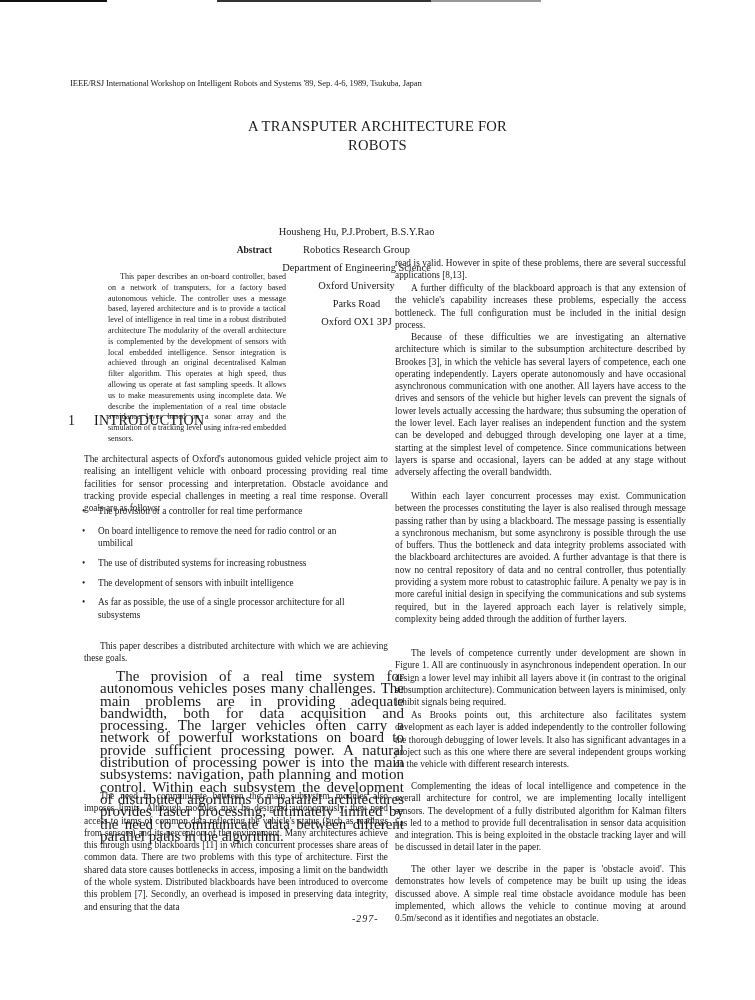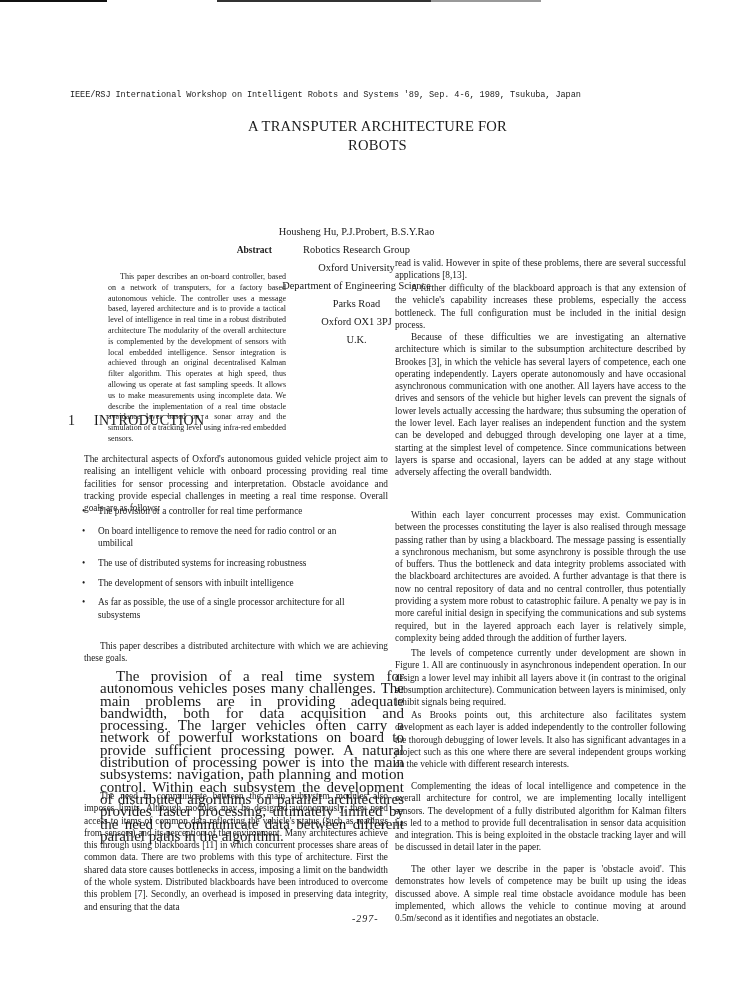--- a/index.html
+++ b/index.html
@@ -1,21 +1,21 @@
 <!DOCTYPE html>
 <html><head>
 <meta charset="utf-8">
 <style>
   html, body { margin: 0; padding: 0; background: #ffffff; }
   body { width: 755px; height: 1000px; position: relative; overflow: hidden;
          font-family: "Liberation Serif", "DejaVu Serif", serif; color: #1a1a1a; }
   .topline-left { position: absolute; left: 0; top: 0; width: 107px; height: 2px; background: #111; }
   .topline-mid { position: absolute; left: 217px; top: 0; width: 214px; height: 2px; background: #333; }
   .topline-right { position: absolute; left: 431px; top: 0; width: 110px; height: 2px; background: #999; }
-  .header { position: absolute; left: 70px; top: 90px; font-size: 8.6px; letter-spacing: -0.1px; white-space: nowrap; color: #222; font-family: Liberation Mono, monospace; }
+  .header { position: absolute; left: 70px; top: 78px; font-size: 8.6px; letter-spacing: -0.1px; white-space: nowrap; color: #222; }
   .title { position: absolute; left: 0; width: 755px; top: 117px; text-align: center; font-size: 14.6px; line-height: 19px; letter-spacing: 0.2px; }
   .title div { white-space: nowrap; text-align: center; }
   .authors { position: absolute; left: 0; width: 713px; top: 223px; text-align: center; font-size: 10.4px; line-height: 18px; }
   .abstract { position: absolute; left: 92px; width: 180px; top: 244px; }
   .abstract-head { text-align: right; font-weight: bold; font-size: 9.5px; line-height: 13px; margin-left: 30px; }
   .abstract-text { position: absolute; left: 92px; top: 256px; width: 178px; font-size: 8px; line-height: 10.8px; text-align: justify; text-indent: 12px; }
   .section-title { position: absolute; left: 68px; top: 413px; font-size: 14px; font-weight: normal; letter-spacing: 0.4px; white-space: nowrap; }
   .section-title .num { display: inline-block; width: 26px; }
   p { margin: 16px; }
   .indent { text-indent: 16px; }
@@ -23,21 +23,21 @@
   ul.goals { position: absolute; left: 82px; top: 505px; width: 290px; margin: 0; padding: 0; list-style: none; font-size: 9.3px; line-height: 12.3px; }
   ul.goals li { position: relative; padding-left: 16px; margin-bottom: 7.5px; }
   ul.goals li .bullet { position: absolute; left: 0; top: 0; }
   .intro-p2 { position: absolute; left: 68px; top: 624px; width: 304px; font-size: 9.3px; line-height: 12.3px; text-align: justify; }
   .intro-p3 { position: absolute; left: 84px; top: 654px; width: 304px; font-size: 15px; line-height: 12.3px; text-align: justify; }
   .intro-p4 { position: absolute; left: 68px; top: 774px; width: 304px; font-size: 9.3px; line-height: 12.3px; text-align: justify; }
   .rcol { position: absolute; left: 379px; width: 291px; font-size: 9.3px; line-height: 12.3px; text-align: justify; }
   .r1 { top: 241px; }
   .r2 { top: 266px; }
   .r3 { top: 315px; }
-  .r4 { top: 493px; }
+  .r4 { top: 474px; }
   .r5 { top: 631px; }
   .r6 { top: 693px; }
   .r7 { top: 764px; }
   .r8 { top: 847px; }
   .page-num { position: absolute; left: 352px; top: 913px; font-size: 10px; font-style: italic; letter-spacing: 1px; }
 </style>
 </head>
 <body>
 
 <div class="topline-left"></div>
@@ -47,25 +47,24 @@
 <div class="header">IEEE/RSJ International Workshop on Intelligent Robots and Systems '89, Sep. 4-6, 1989, Tsukuba, Japan</div>
 
 <div class="title">
   <div>A TRANSPUTER ARCHITECTURE FOR</div>
   <div>ROBOTS</div>
 </div>
 
 <div class="authors">
   <div>Housheng Hu, P.J.Probert, B.S.Y.Rao</div>
   <div>Robotics Research Group</div>
+  <div>Department of Engineering Science</div>
   <div>Oxford University</div>
-  <div>Department of Engineering Science</div>
   <div>Parks Road</div>
   <div>Oxford OX1 3PJ</div>
-  <div>U.K.</div>
 </div>
 
 <div class="abstract">
   <div class="abstract-head">Abstract</div>
 </div>
 <p class="abstract-text">This paper describes an on-board controller, based on a network of transputers, for a factory based autonomous vehicle. The controller uses a message based, layered architecture and is to provide a tactical level of intelligence in real time in a robust distributed architecture The modularity of the overall architecture is complemented by the development of sensors with local embedded intelligence. Sensor integration is achieved through an original decentralised Kalman filter algorithm. This operates at high speed, thus allowing us operate at fast sampling speeds. It allows us to make measurements using incomplete data. We describe the implementation of a real time obstacle avoidance layer based on a sonar array and the simulation of a tracking level using infra-red embedded sensors.</p>
 
 <div class="section-title">
   <span class="num">1</span><span>INTRODUCTION</span>
 </div>

